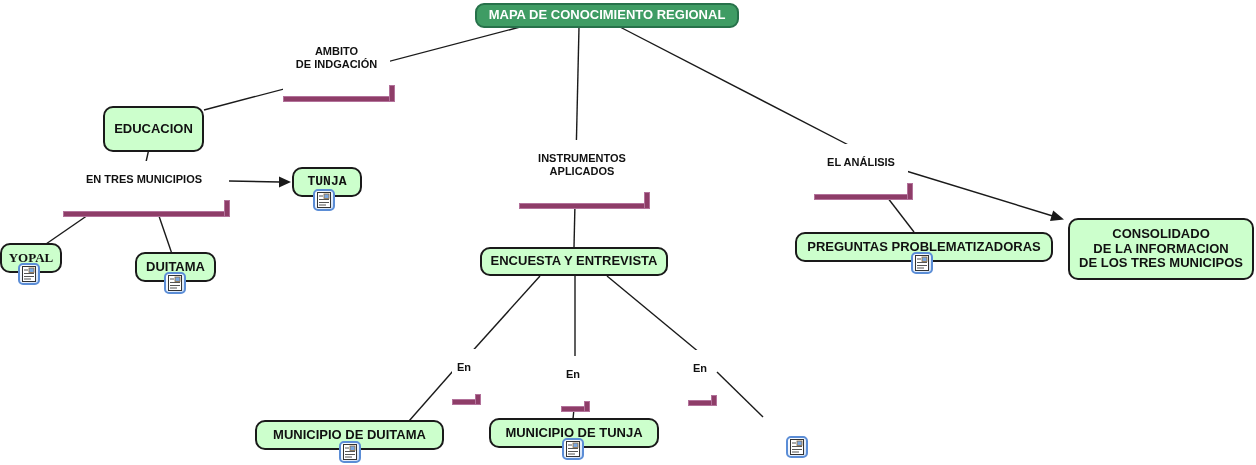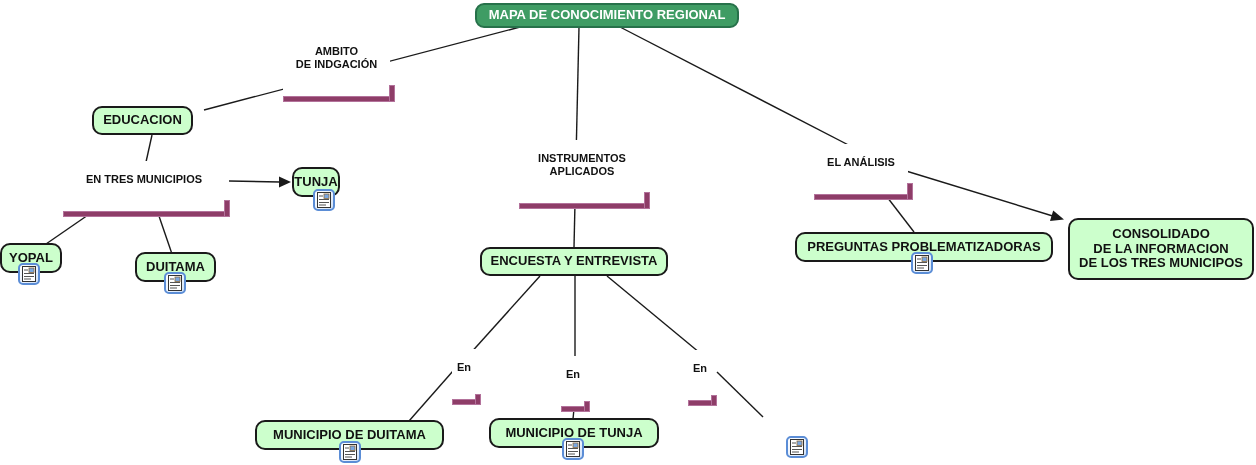--- a/index.html
+++ b/index.html
@@ -72,25 +72,25 @@
     <line class="edge" x1="540" y1="276" x2="468" y2="356"></line>
     <line class="edge" x1="453" y1="371" x2="409" y2="421"></line>
     <line class="edge" x1="575" y1="276" x2="575" y2="358"></line>
     <line class="edge" x1="577" y1="378" x2="573" y2="419"></line>
     <line class="edge" x1="607" y1="276" x2="700" y2="353"></line>
     <line class="edge" x1="717" y1="372" x2="763" y2="417"></line>
   </svg>
 
   <div class="node root" style="left:448px;top:3px;width:264px;height:25px;">MAPA DE CONOCIMIENTO REGIONAL</div>
 
-  <div class="node" style="left:92px;top:106px;width:101px;height:29px;">EDUCACION</div>
-
-  <div class="node" style="left:292px;top:167px;width:48px;height:30px;">TUNJA</div>
-
-  <div class="node" style="left:0px;top:243px;width:62px;height:30px;">YOPAL</div>
+  <div class="node" style="left:103px;top:106px;width:101px;height:46px;">EDUCACION</div>
+
+  <div class="node" style="left:292px;top:167px;width:70px;height:30px;font-family:Liberation Mono, monospace;">TUNJA</div>
+
+  <div class="node" style="left:0px;top:243px;width:62px;height:30px;font-family:Liberation Serif, serif;">YOPAL</div>
 
   <div class="node" style="left:135px;top:252px;width:81px;height:30px;">DUITAMA</div>
 
   <div class="node" style="left:480px;top:247px;width:188px;height:29px;">ENCUESTA Y ENTREVISTA</div>
 
   <div class="node" style="left:795px;top:232px;width:258px;height:30px;">PREGUNTAS PROBLEMATIZADORAS</div>
 
   <div class="node multiline" style="left:1068px;top:218px;width:186px;height:62px;">CONSOLIDADO
 DE LA INFORMACION
 DE LOS TRES MUNICIPOS</div>

